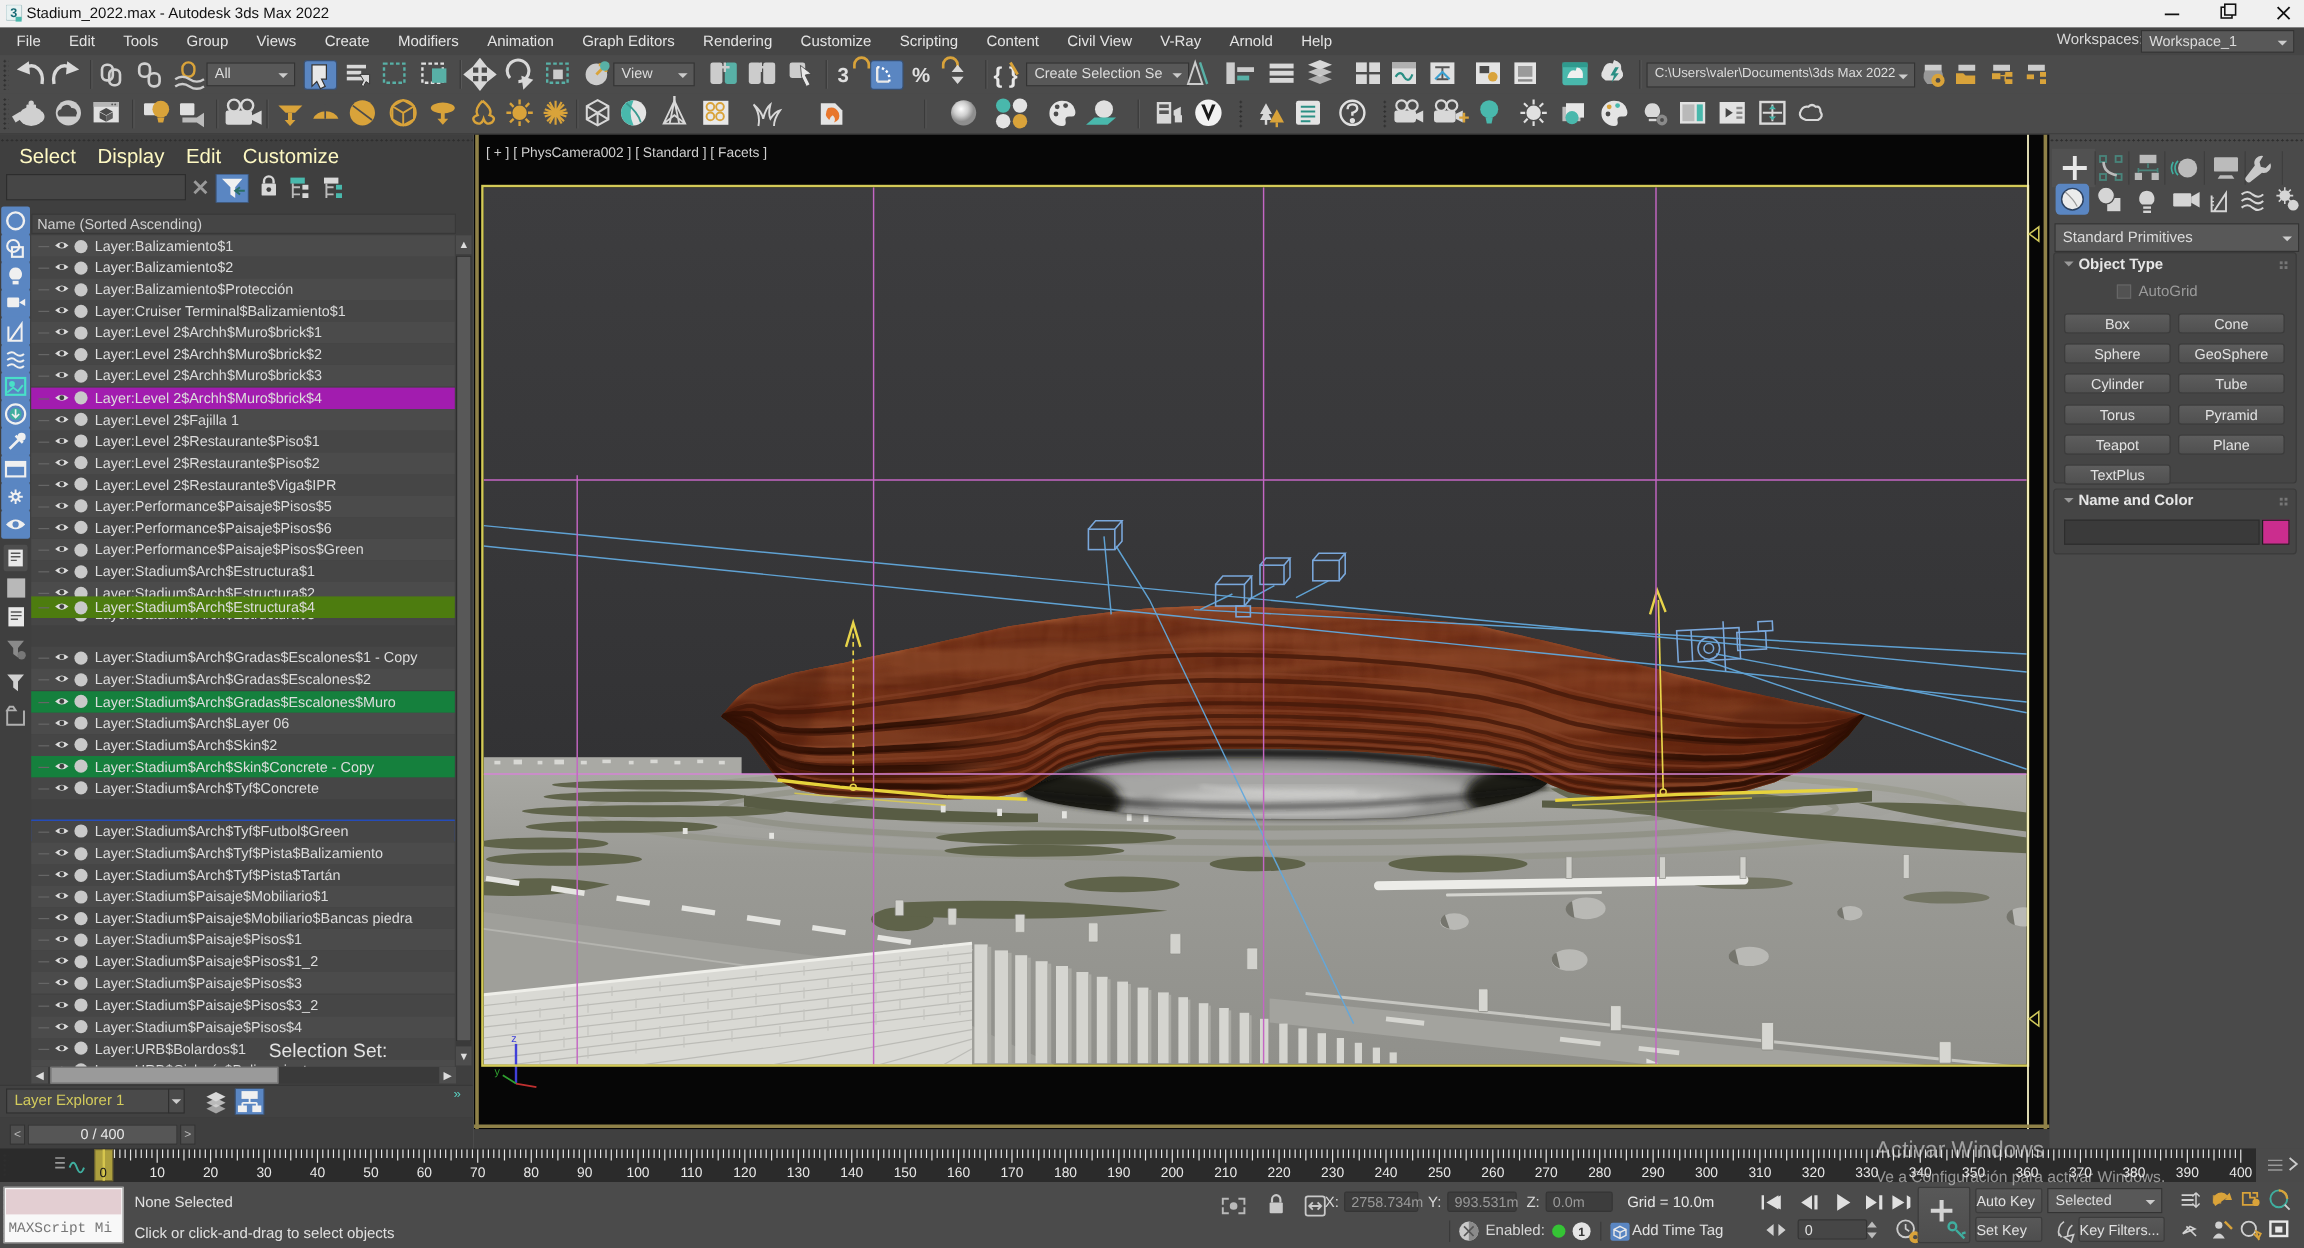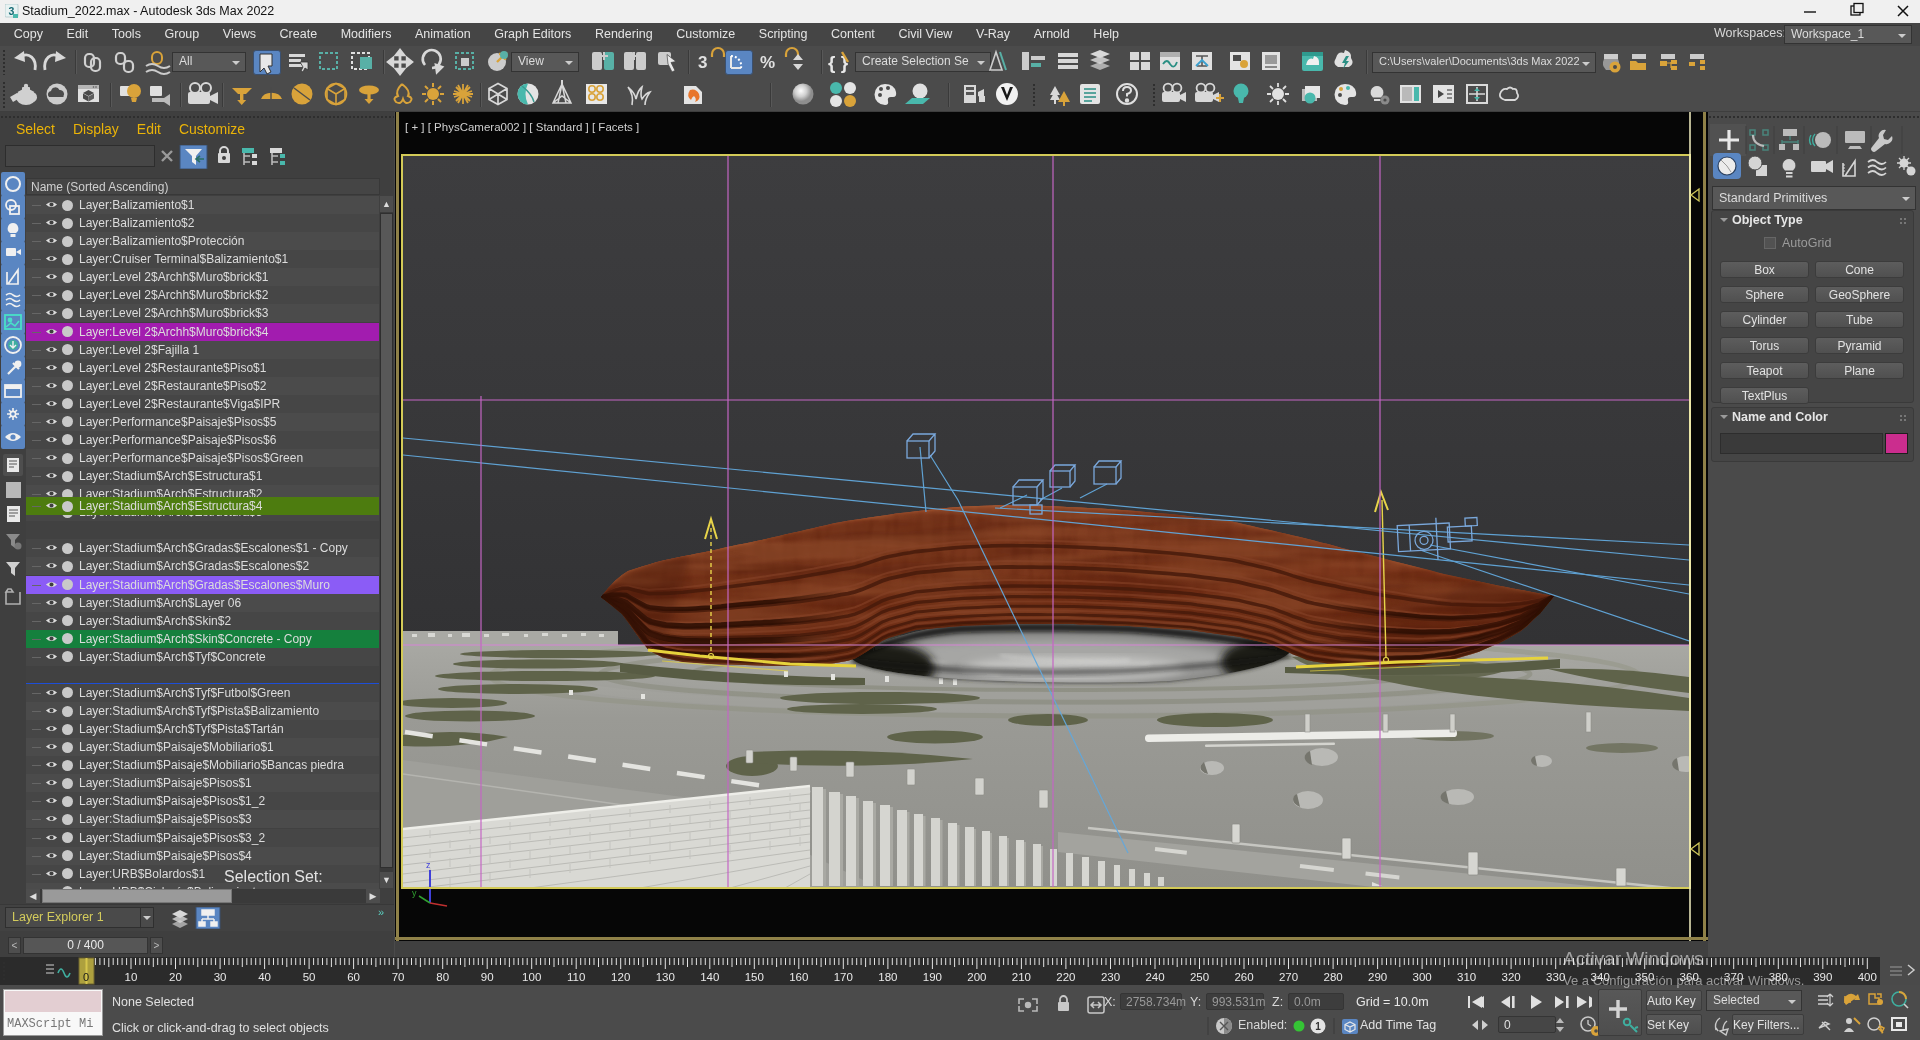--- a/index.html
+++ b/index.html
@@ -8,21 +8,21 @@
 #titlebar{left:0;top:0;width:1920px;height:23px;background:#f0f0f0;color:#111;font-size:12.5px}
 #menubar{left:0;top:23px;width:1920px;height:23px;background:#454545;color:#e4e4e4;font-size:12.5px}
 #menubar span{display:inline-block;padding:4px 11.8px}
 #tb1{left:0;top:46px;width:1920px;height:32px;background:#4b4b4b}
 #tb2{left:0;top:78px;width:1920px;height:34px;background:#4b4b4b;border-bottom:1px solid #3e3e3e}
 .dots{background-image:radial-gradient(circle,#2e2e2e 34%,transparent 36%);background-size:4px 4px}
 .combo{background:#585858;border:1px solid #333;color:#dcdcdc;font-size:12px;line-height:17px;padding-left:6px;position:absolute;white-space:nowrap;overflow:hidden}
 .combo:after{content:"";position:absolute;right:5px;top:45%;border:4px solid transparent;border-top-color:#ccc}
 .sep{width:1px;background:#3a3a3a;box-shadow:1px 0 0 #585858}
 #lpanel{left:0;top:112px;width:394px;height:845px;background:#3f3f3f;color:#dcdcdc;overflow:hidden}
-#lmenu{left:7px;top:9px;font-size:14px;color:#eab308}
+#lmenu{left:7px;top:9px;font-size:17px;color:#fef9c3}
 #lmenu span{margin-right:0;padding:2px 9px}
 .lrow{position:absolute;left:26px;width:353px;height:18px;font-size:12px;color:#dcdcdc;line-height:18px}
 .lrow .nm{position:absolute;left:53px;top:0}
 .eye{position:absolute;left:19px;top:3px;width:13px;height:11px}
 .cir{position:absolute;left:36px;top:3.5px;width:11px;height:11px;border-radius:50%;background:#c9c9c9}
 .tln{position:absolute;left:6px;top:9px;width:9px;height:1px;background:#666}
 #cmd{left:1708px;top:112px;width:212px;height:873px;background:#4a4a4a}
 .rollout{position:absolute;left:3px;width:203px;background:#454545;border:1px solid #3a3a3a;border-radius:3px}
 .rhead{height:19px;font-weight:bold;color:#e6e6e6;font-size:12.5px;line-height:19px;padding-left:20px;position:relative}
 .rhead:before{content:"";position:absolute;left:8px;top:7px;border:4px solid transparent;border-top-color:#9a9a9a}
@@ -45,21 +45,21 @@
  <div class="a tx" style="left:22px;top:4px">Stadium_2022.max - Autodesk 3ds Max 2022</div>
  <svg class="a" style="left:1786px;top:0" width="134" height="23">
   <line x1="18" y1="12" x2="30" y2="12" stroke="#111" stroke-width="1.4"></line>
   <rect x="65" y="6" width="9" height="9" fill="none" stroke="#111" stroke-width="1.3"></rect>
   <rect x="68" y="3.5" width="9" height="9" fill="#f0f0f0" stroke="#111" stroke-width="1.3"></rect>
   <path d="M112 6 l10 10 M122 6 l-10 10" stroke="#111" stroke-width="1.5"></path>
  </svg>
 </div>
 
 <div class="a" id="menubar">
- <div class="a tx" style="left:2px;top:0"><span>Copy</span><span>Edit</span><span>Tools</span><span>Group</span><span>Views</span><span>Create</span><span>Modifiers</span><span>Animation</span><span>Graph Editors</span><span>Rendering</span><span>Customize</span><span>Scripting</span><span>Content</span><span>Civil View</span><span>V-Ray</span><span>Arnold</span><span>Help</span></div>
+ <div class="a tx" style="left:2px;top:0"><span>File</span><span>Edit</span><span>Tools</span><span>Group</span><span>Views</span><span>Create</span><span>Modifiers</span><span>Animation</span><span>Graph Editors</span><span>Rendering</span><span>Customize</span><span>Scripting</span><span>Content</span><span>Civil View</span><span>V-Ray</span><span>Arnold</span><span>Help</span></div>
  <div class="a tx" style="left:1714px;top:3px;color:#d8d8d8">Workspaces:</div>
  <div class="combo" style="left:1784px;top:2px;width:128px;height:19px">Workspace_1</div>
 </div>
 
 <div class="a" id="tb1">
  <div class="a dots" style="left:2px;top:3px;width:5px;height:26px"></div>
  <div class="a sep" style="left:75px;top:4px;height:24px"></div>
  <div class="a sep" style="left:383px;top:4px;height:24px"></div>
  <div class="a sep" style="left:688px;top:4px;height:24px"></div>
  <div class="a sep" style="left:821px;top:4px;height:24px"></div>
@@ -726,21 +726,21 @@
     </div>
 <div class="lrow" style="top:445.4px;background:#4b4b4b">
       <span class="tln"></span>
       <svg class="eye" viewBox="0 0 14 11">
         <path d="M1 5.5 Q7 0 13 5.5 Q7 11 1 5.5z" fill="#dcdcdc"></path>
         <circle cx="7" cy="5.5" r="2.2" fill="#3f3f3f"></circle>
       </svg>
       <span class="cir"></span>
       <span class="nm tx">Layer:Stadium$Arch$Gradas$Escalones$2</span>
     </div>
-<div class="lrow" style="top:463.5px;background:#8b5cf6">
+<div class="lrow" style="top:463.5px;background:#15803d">
       <span class="tln"></span>
       <svg class="eye" viewBox="0 0 14 11">
         <path d="M1 5.5 Q7 0 13 5.5 Q7 11 1 5.5z" fill="#dcdcdc"></path>
         <circle cx="7" cy="5.5" r="2.2" fill="#3f3f3f"></circle>
       </svg>
       <span class="cir"></span>
       <span class="nm tx">Layer:Stadium$Arch$Gradas$Escalones$Muro</span>
     </div>
 <div class="lrow" style="top:481.5px;background:#4b4b4b">
       <span class="tln"></span>

